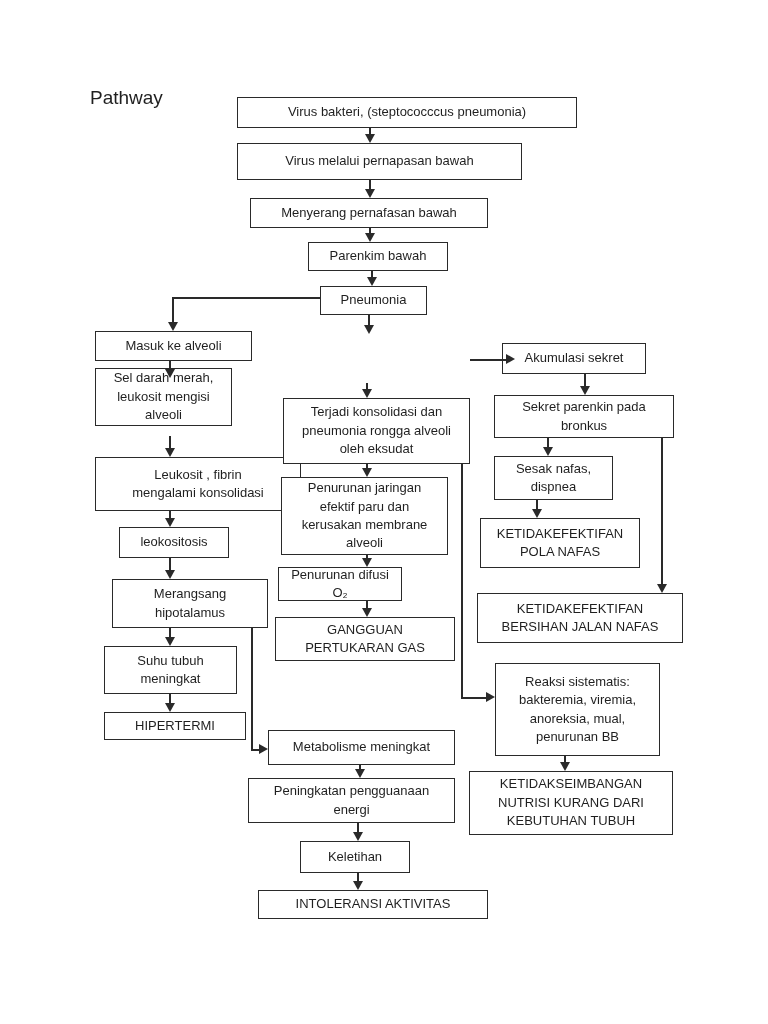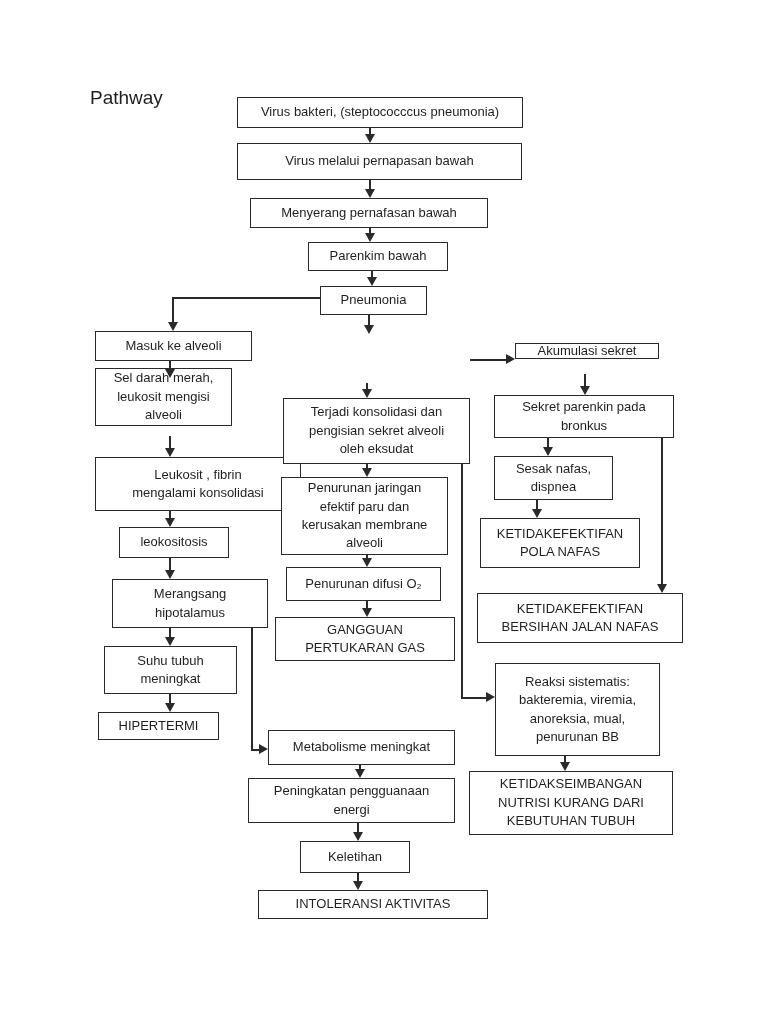--- a/index.html
+++ b/index.html
@@ -17,21 +17,21 @@
   .ar{position:absolute;width:0;height:0;border-top:5px solid transparent;
       border-bottom:5px solid transparent;border-left:9px solid #2a2a2a;}
 </style>
 </head>
 <body>
 
 <div class="page">
 
   <div class="title">Pathway</div>
 
-  <div class="node" style="left:237px;top:97px;width:286px;height:31px">
+  <div class="node" style="left:237px;top:97px;width:340px;height:31px">
       <span>Virus bakteri, (steptococccus pneumonia)</span>
     </div>
   <div class="node" style="left:237px;top:143px;width:285px;height:37px">
       <span>Virus melalui pernapasan bawah</span>
     </div>
   <div class="node" style="left:250px;top:198px;width:238px;height:30px">
       <span>Menyerang pernafasan bawah</span>
     </div>
   <div class="node" style="left:308px;top:242px;width:140px;height:29px">
       <span>Parenkim bawah</span>
@@ -56,44 +56,44 @@
       <span>leokositosis</span>
     </div>
   <div class="node" style="left:112px;top:579px;width:156px;height:49px">
       <span>Merangsang
 hipotalamus</span>
     </div>
   <div class="node" style="left:104px;top:646px;width:133px;height:48px">
       <span>Suhu tubuh
 meningkat</span>
     </div>
-  <div class="node" style="left:98px;top:712px;width:121px;height:28px">
+  <div class="node" style="left:104px;top:712px;width:142px;height:28px">
       <span>HIPERTERMI</span>
     </div>
 
   <div class="node" style="left:283px;top:398px;width:187px;height:66px">
       <span>Terjadi konsolidasi dan
-pengisian sekret alveoli
+pneumonia rongga alveoli
 oleh eksudat</span>
     </div>
   <div class="node" style="left:281px;top:477px;width:167px;height:78px">
       <span>Penurunan jaringan
 efektif paru dan
 kerusakan membrane
 alveoli</span>
     </div>
-  <div class="node" style="left:286px;top:567px;width:155px;height:34px">
+  <div class="node" style="left:278px;top:567px;width:124px;height:34px">
       <span>Penurunan difusi O₂</span>
     </div>
   <div class="node" style="left:275px;top:617px;width:180px;height:44px">
       <span>GANGGUAN
 PERTUKARAN GAS</span>
     </div>
 
-  <div class="node" style="left:515px;top:343px;width:144px;height:16px">
+  <div class="node" style="left:502px;top:343px;width:144px;height:31px">
       <span>Akumulasi sekret</span>
     </div>
   <div class="node" style="left:494px;top:395px;width:180px;height:43px">
       <span>Sekret parenkin pada
 bronkus</span>
     </div>
   <div class="node" style="left:494px;top:456px;width:119px;height:44px">
       <span>Sesak nafas,
 dispnea</span>
     </div>

